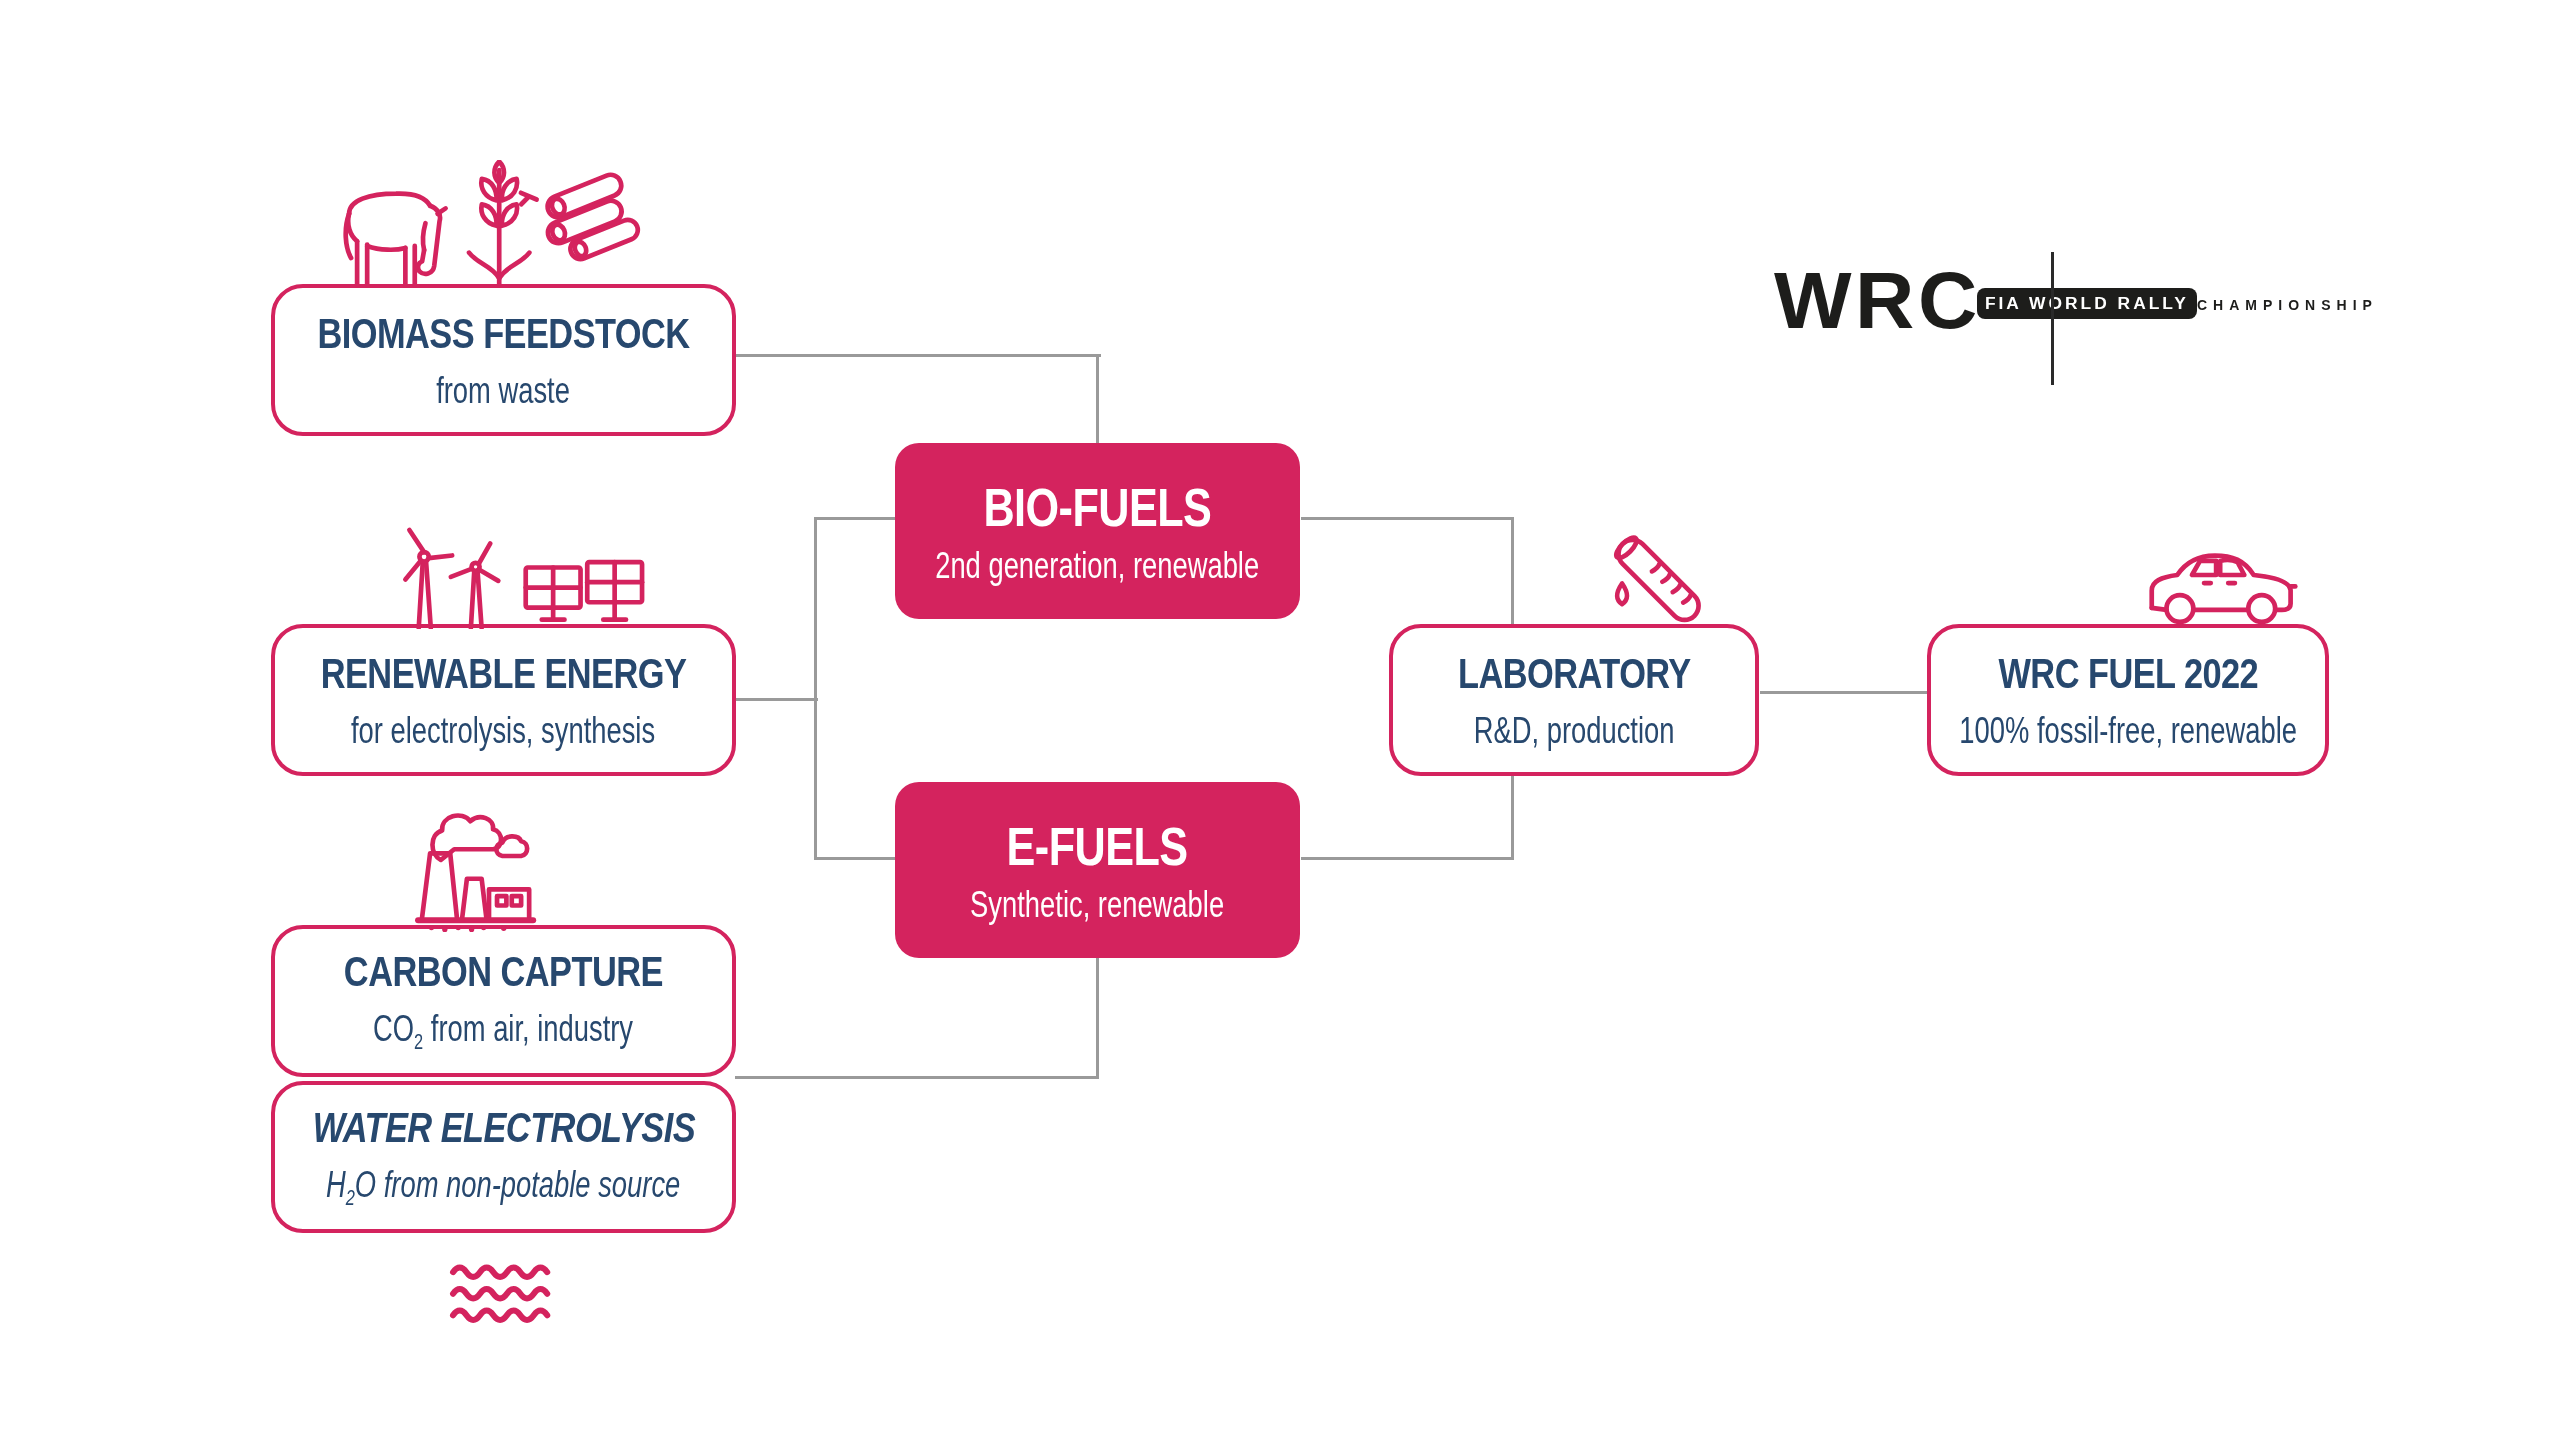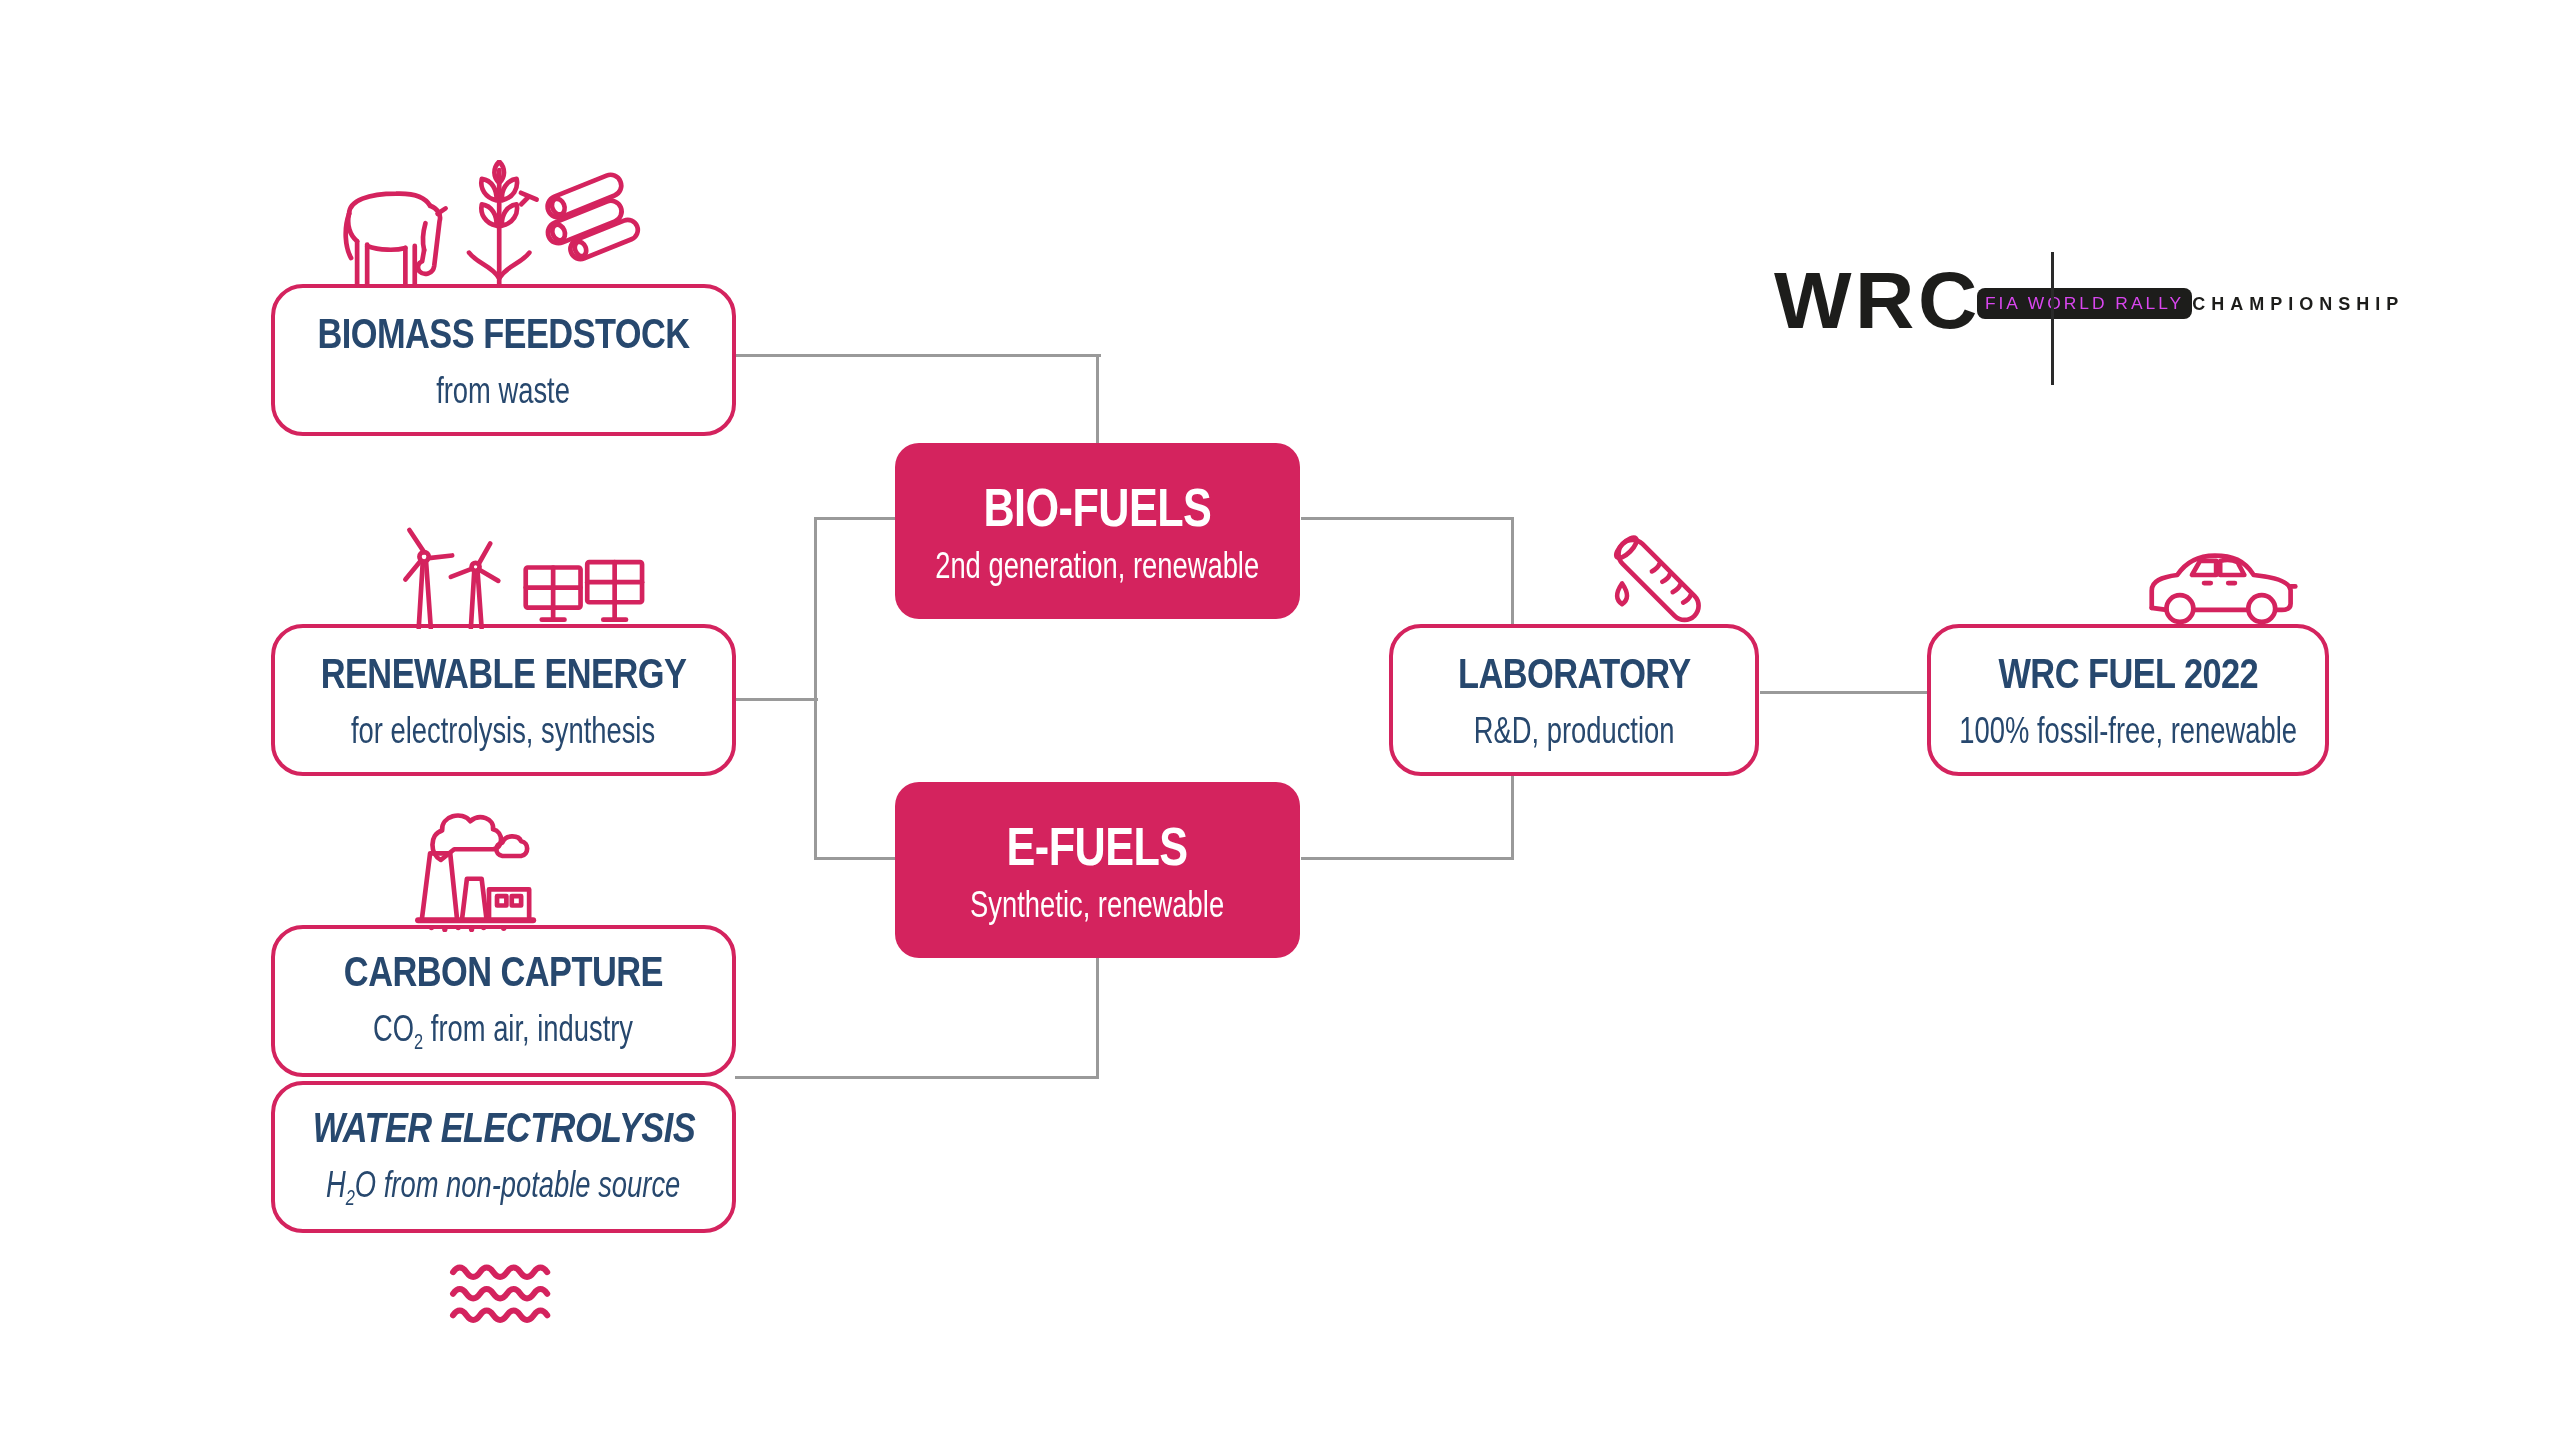--- a/index.html
+++ b/index.html
@@ -45,23 +45,23 @@
   .icon{position:absolute;z-index:3;}
   .icon svg{display:block;}
   .stroke{fill:none;stroke:var(--accent);stroke-width:7;stroke-linecap:round;stroke-linejoin:round;}
   .thick{stroke-width:9;}
 
   
   .wrc-logo{position:absolute;left:1778px;top:266px;width:228px;display:flex;flex-direction:row;
             align-items:center;z-index:3;}
   .wrc-word{color:var(--ink);font-weight:700;font-size:79px;line-height:.88;letter-spacing:3.4px;
             transform:scaleX(1.04);transform-origin:center;}
-  .wrc-bar{background:var(--ink);color:#d946ef;border-radius:8px;padding:5.4px 8px;margin-top:5.4px;
-           font-weight:400;font-size:17.4px;letter-spacing:3px;white-space:nowrap;}
-  .wrc-champ{color:var(--ink);font-weight:700;font-size:18px;letter-spacing:6px;margin-top:8px;white-space:nowrap;}
+  .wrc-bar{background:var(--ink);color:#ffffff;border-radius:8px;padding:5.4px 8px;margin-top:5.4px;
+           font-weight:700;font-size:17.4px;letter-spacing:3px;white-space:nowrap;}
+  .wrc-champ{color:var(--ink);font-weight:700;font-size:14px;letter-spacing:6px;margin-top:8px;white-space:nowrap;}
   .logo-divider{position:absolute;left:2051px;top:252px;width:3.4px;height:133px;background:#2a2a2a;z-index:3;}
   .p1-logo{position:absolute;left:2092px;top:243px;z-index:3;}
   .p1-text{fill:var(--p1navy);font-family:"Liberation Sans",sans-serif;font-weight:700;
            font-style:italic;font-size:27px;letter-spacing:6px;}
 </style>
 </head>
 <body>
 
 <div class="canvas">
 

